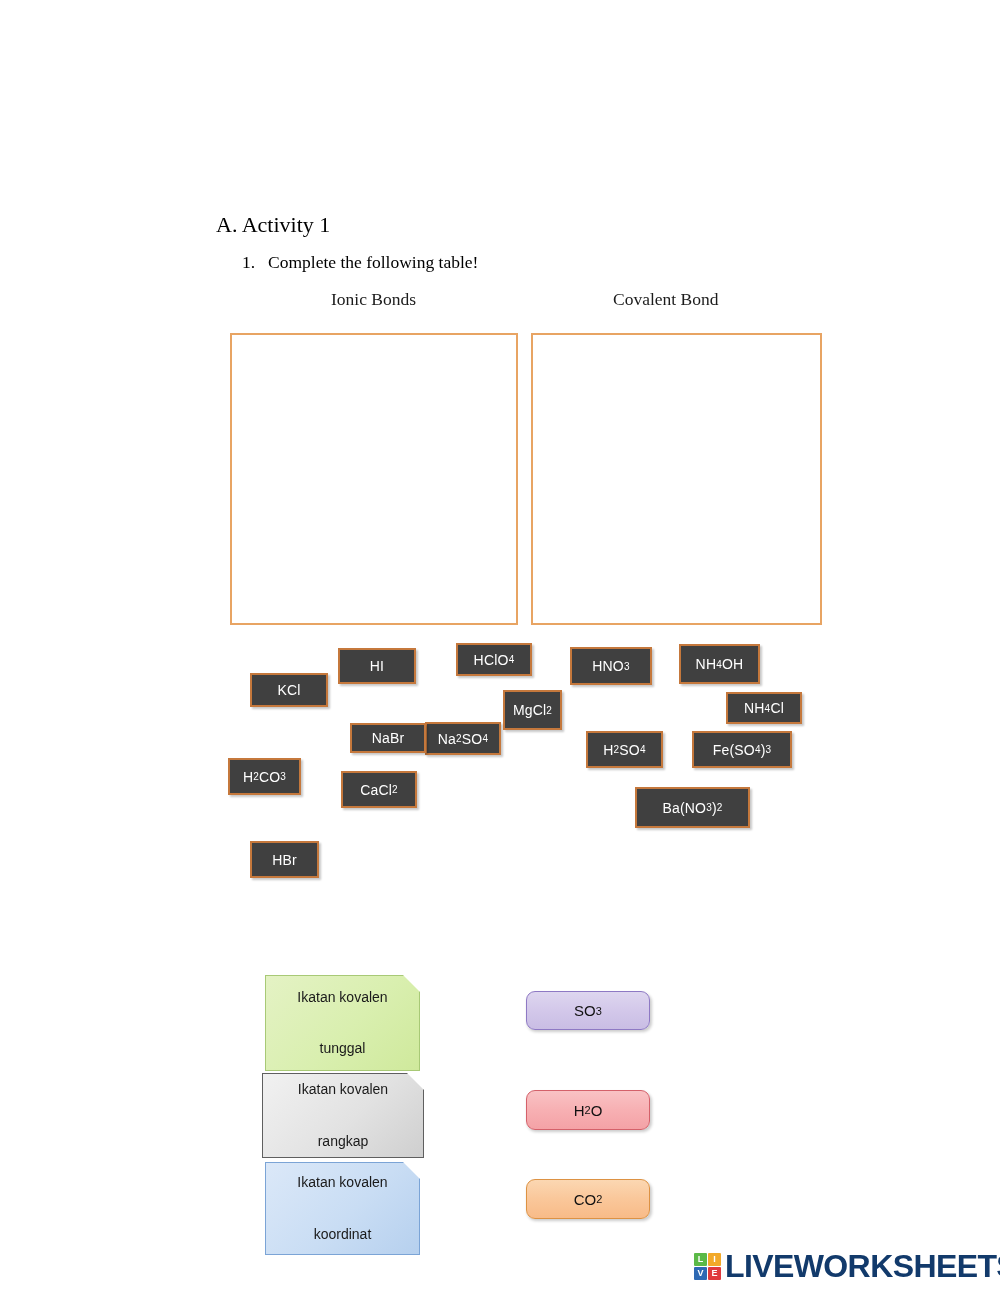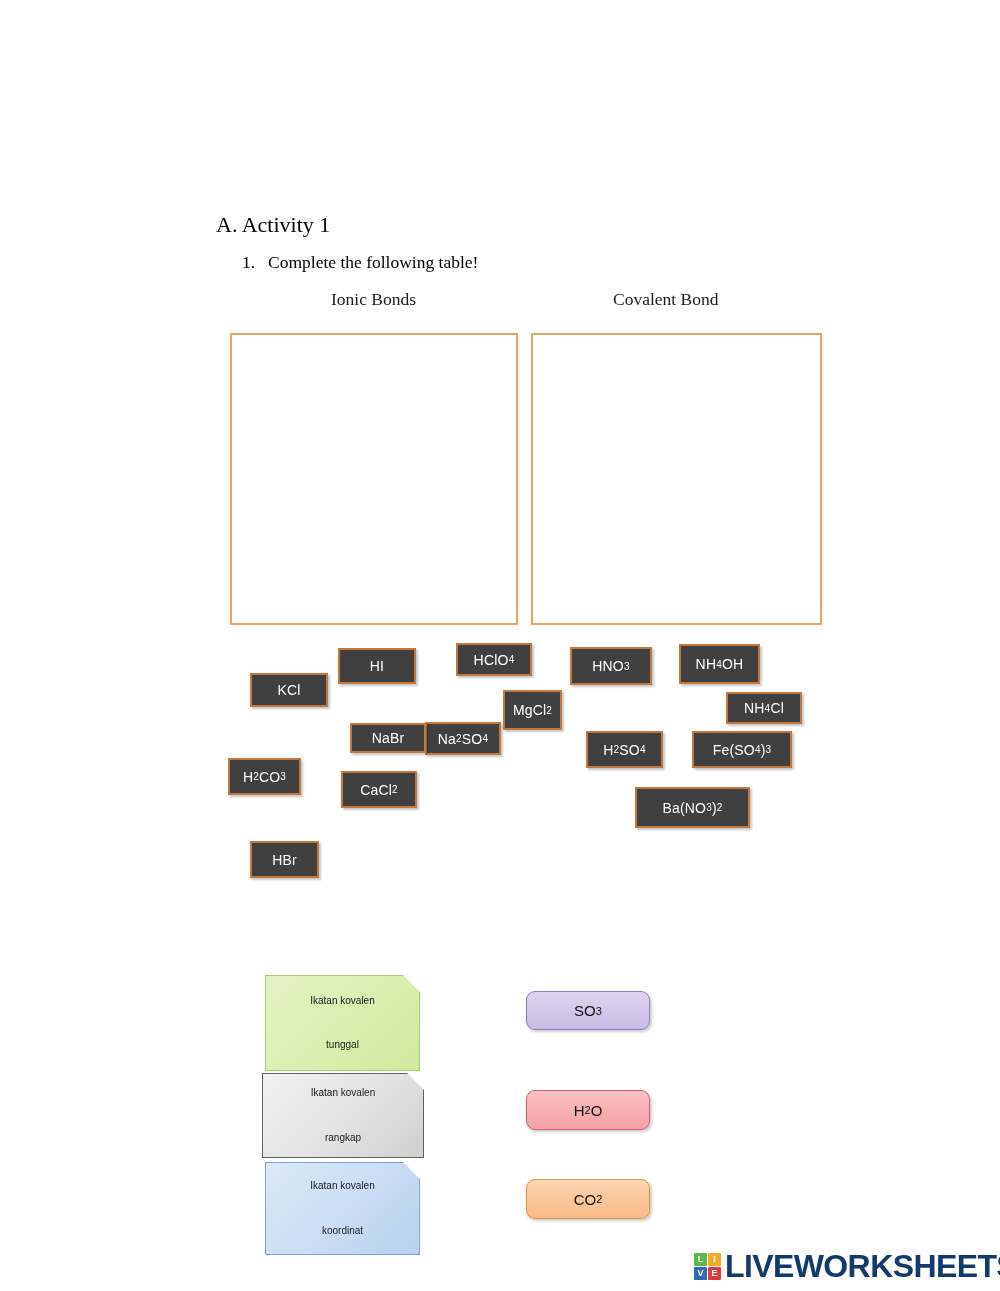--- a/index.html
+++ b/index.html
@@ -93,21 +93,21 @@
 
   
   .concept-card {
     position: absolute;
     box-sizing: border-box;
     display: flex;
     flex-direction: column;
     align-items: center;
     justify-content: center;
     font-family: "Liberation Sans", sans-serif;
-    font-size: 10px;
+    font-size: 14px;
     color: #1a1a1a;
     line-height: 1.65;
     text-align: right;
     clip-path: polygon(0 0, calc(100% - 17px) 0, 100% 17px, 100% 100%, 0 100%);
     box-shadow: 2px 2px 3px rgba(0,0,0,0.30);
     gap: 28px;
   }
   .concept-card.green {
     background: linear-gradient(135deg, #e4f2c4 0%, #d9efaf 55%, #cfe99c 100%);
     border: 1px solid #a8c976;

